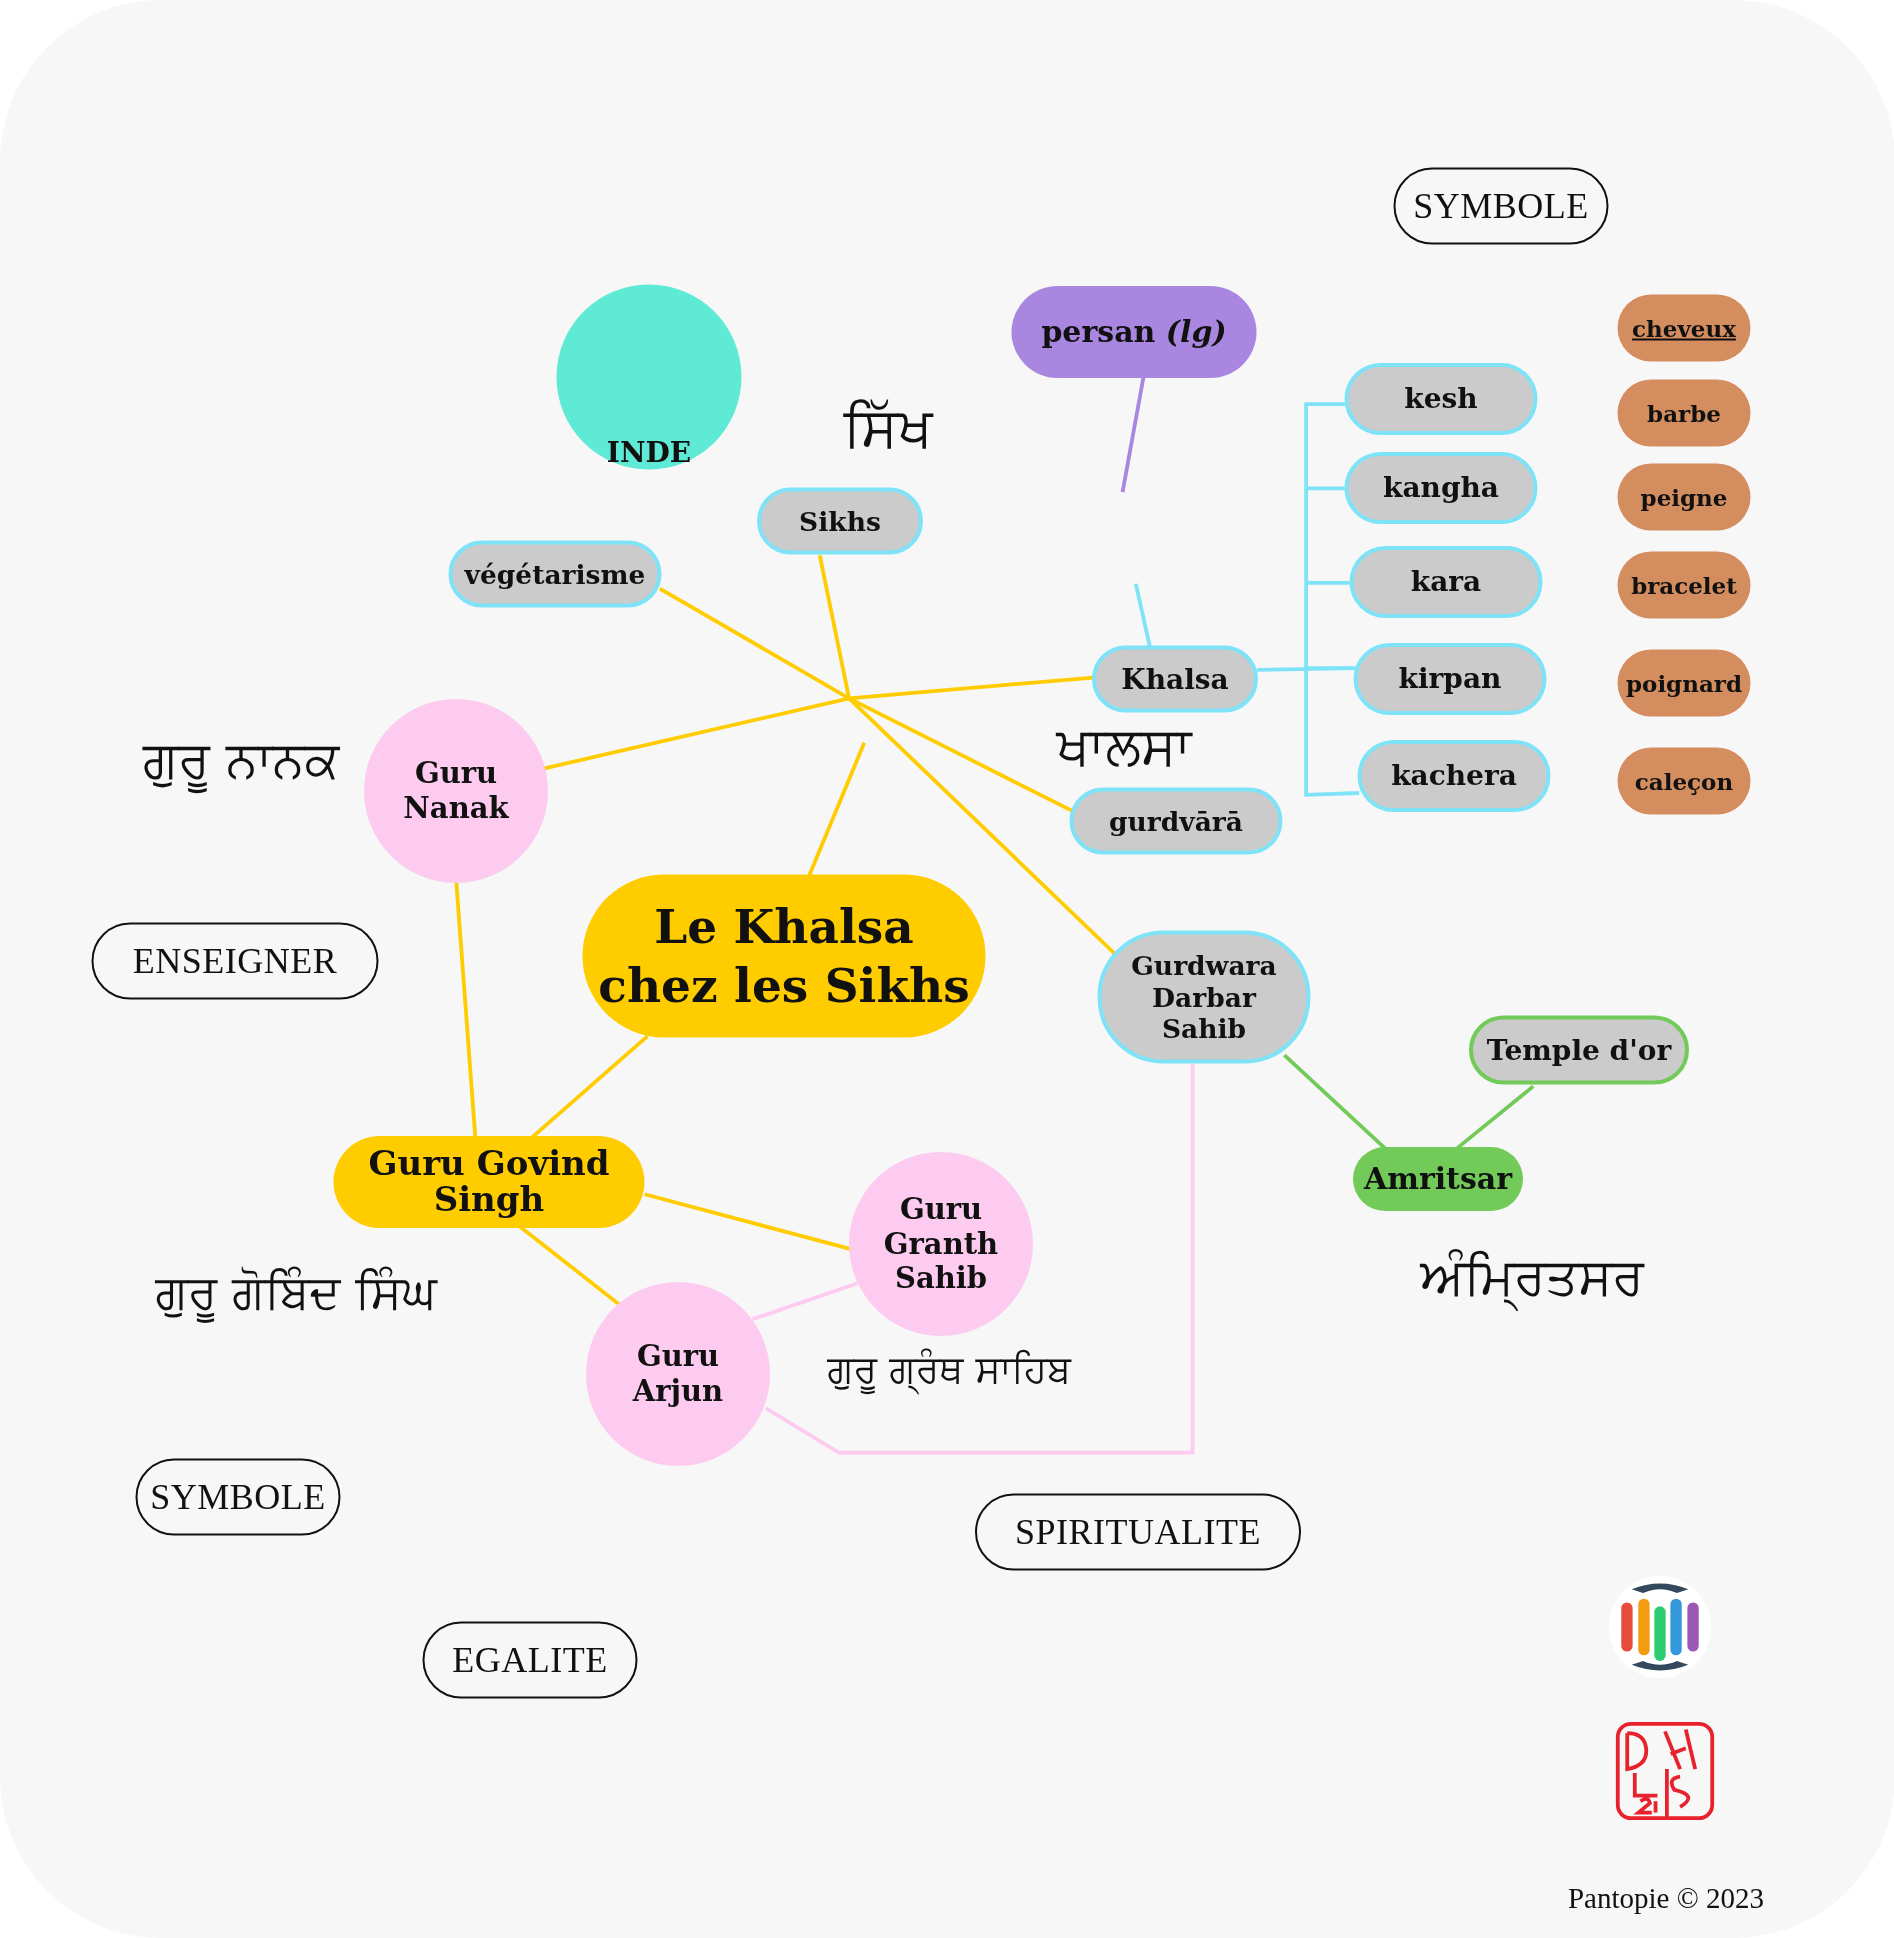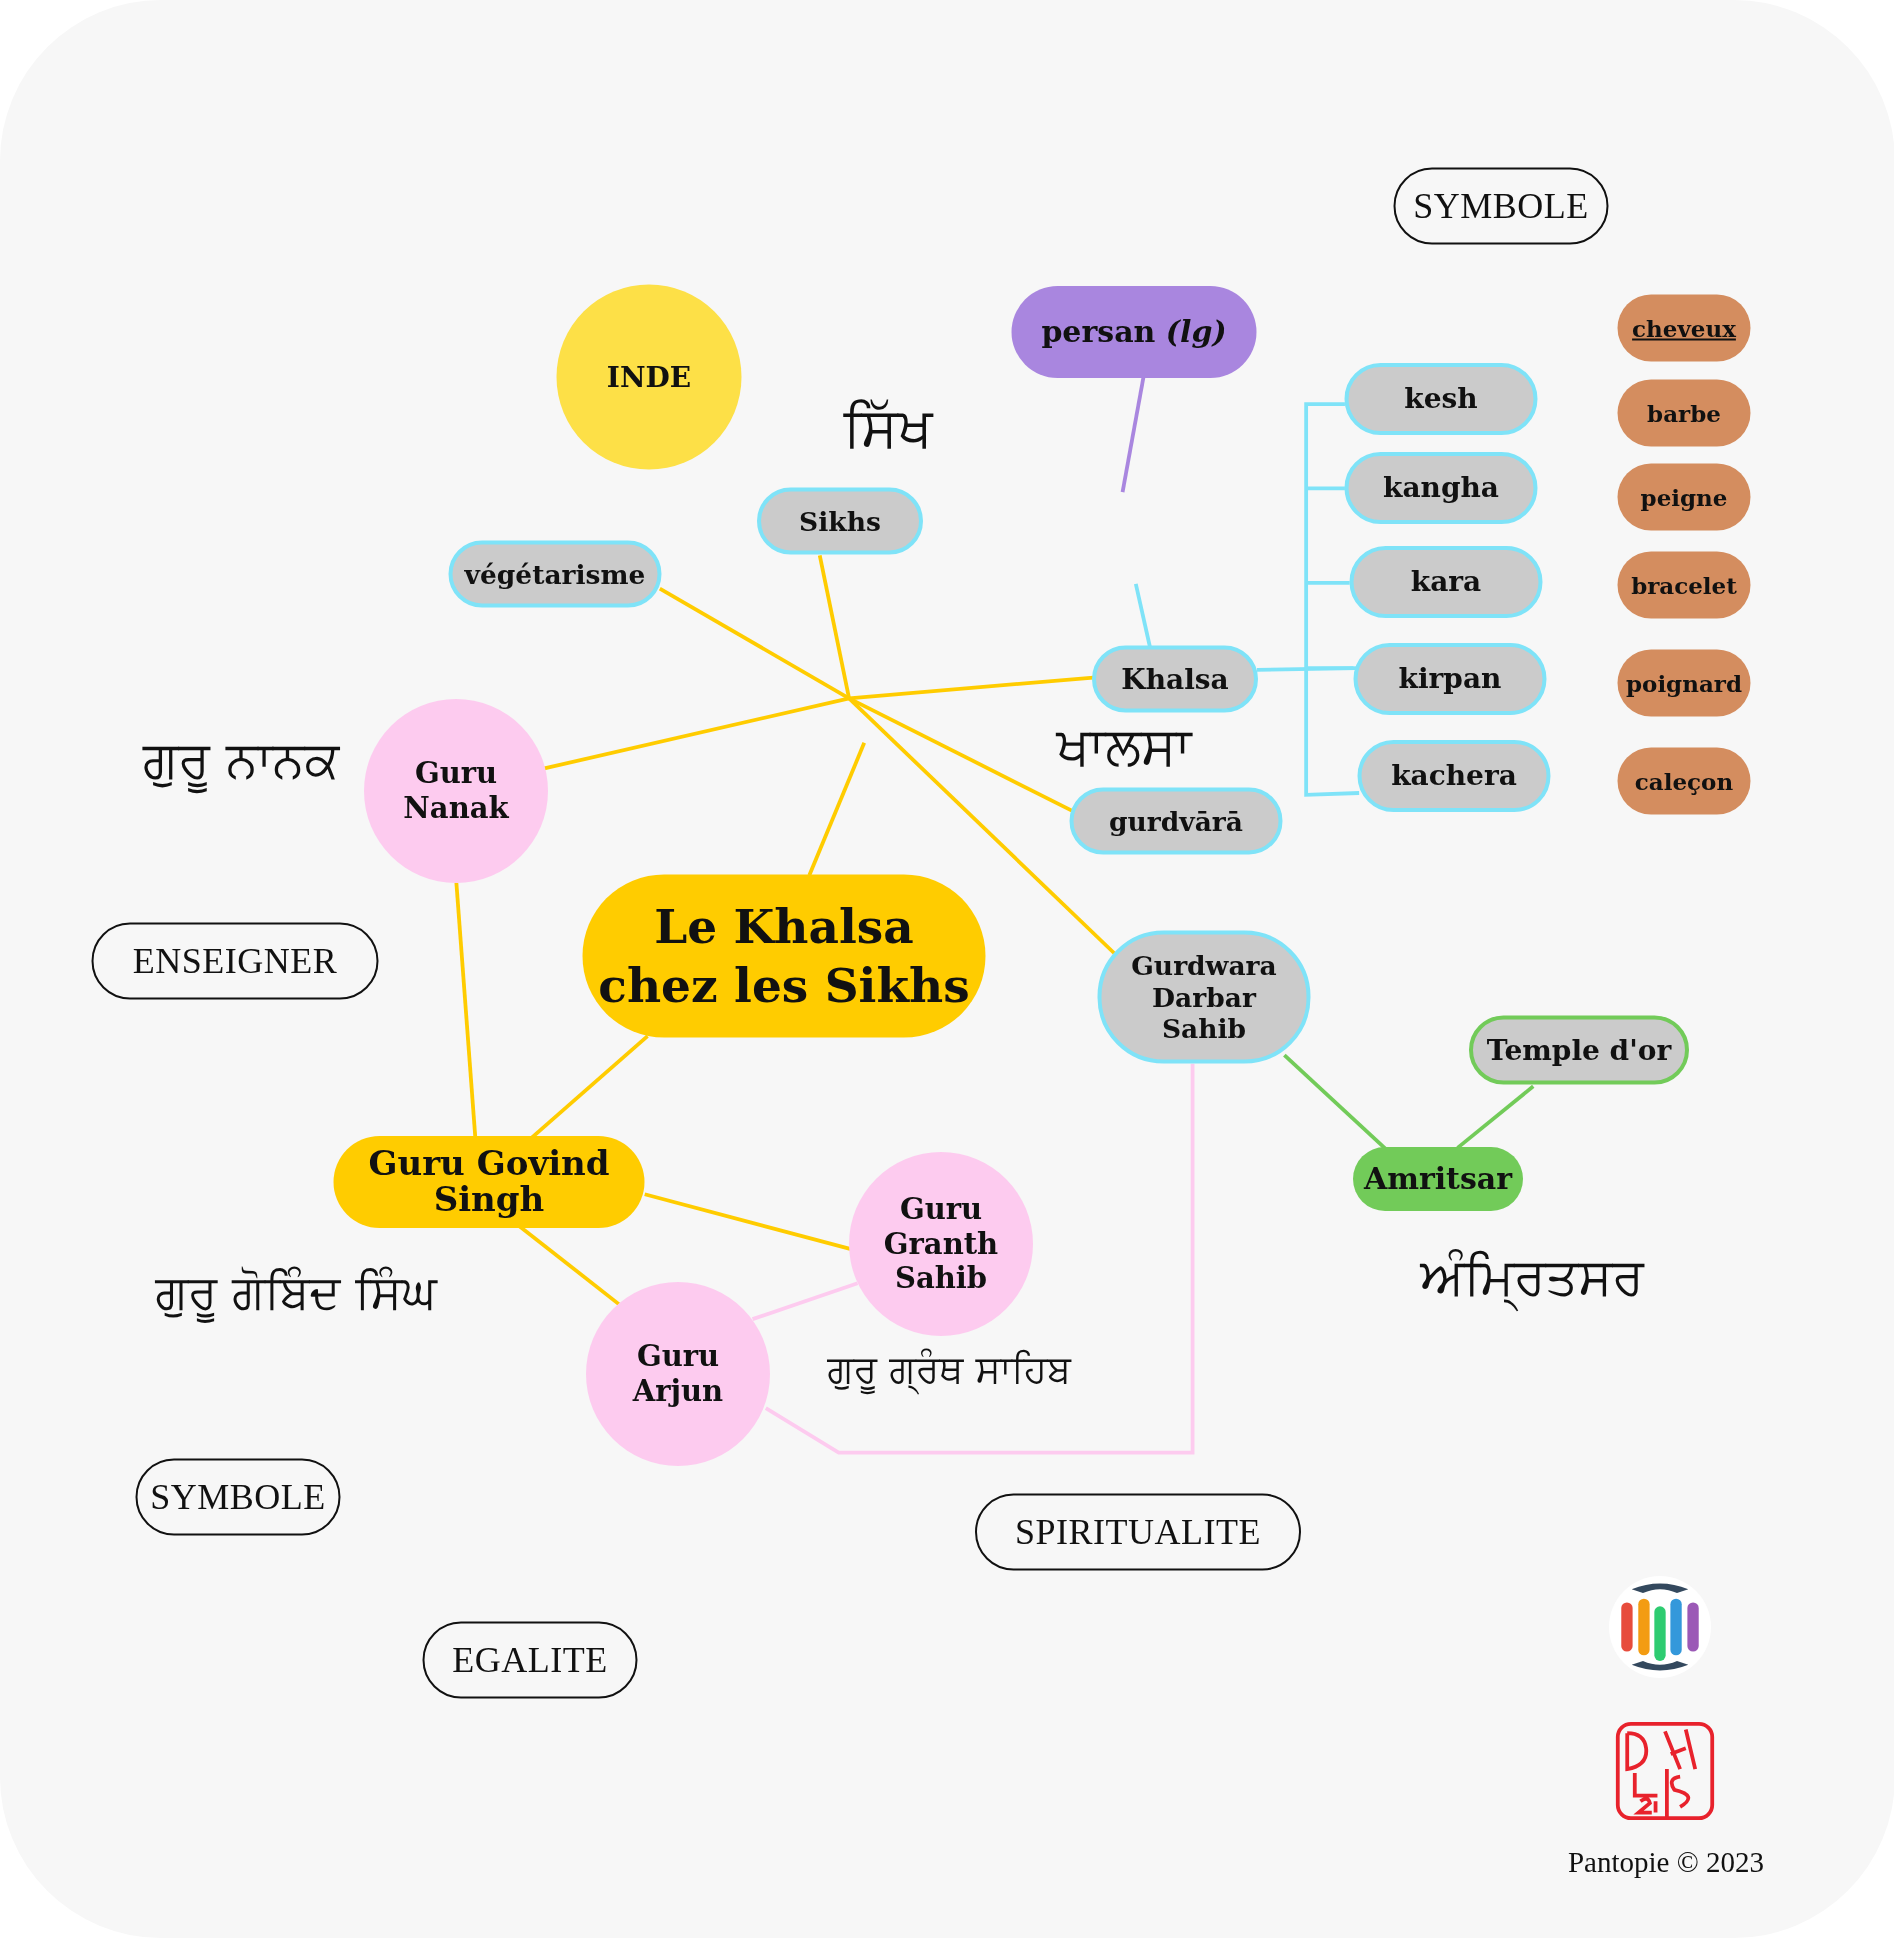--- a/index.html
+++ b/index.html
@@ -10,21 +10,21 @@
   .pill{border-radius:945px;}
   .circle{border-radius:50%;}
   .gray{background:#cbcbcb;border:4.7px solid #7fe3f8;font-size:26.5px;}
   .gold{background:#ffcc00;}
   .pink{background:#fdcbef;font-size:29px;}
   .purple{background:#a986df;font-size:30px;}
   .brown{background:#d48d5f;font-size:23px;}
   .green{background:#72cb59;font-size:30px;}
   .tag{background:transparent;border:2.8px solid #111;font-weight:normal;font-size:36px;font-family:"Liberation Serif",serif;letter-spacing:0.5px;}
   .gurmukhi{position:absolute;transform:translate(-50%,-50%);font-family:"DejaVu Sans",sans-serif;color:#111;white-space:nowrap;}
-  .footer{position:absolute;transform:translate(-50%,-50%);font-family:"Liberation Serif",serif;font-size:29px;color:#111;white-space:nowrap;}
+  .footer{position:absolute;transform:translate(-50%,-50%);font-family:"Liberation Serif",serif;font-size:29px;color:#111;white-space:nowrap;margin-top:36px;}
 </style>
 </head>
 <body>
 
 <div id="canvas">
 
   <svg class="links" viewBox="0 0 2002 2048">
 
     <g stroke="#ffcc00" stroke-width="4" fill="none">
       <line x1="897" y1="738" x2="866" y2="587"></line>
@@ -55,21 +55,21 @@
       <polyline points="1260,1124 1260,1535 886,1535 809,1488"></polyline>
       <line x1="795" y1="1394" x2="906" y2="1356"></line>
     </g>
 
     <g stroke="#72cb59" stroke-width="4" fill="none">
       <line x1="1357" y1="1115" x2="1464" y2="1214"></line>
       <line x1="1540" y1="1213" x2="1620" y2="1148"></line>
     </g>
   </svg>
 
-  <div class="node circle" style="left:649px;top:377px;width:185px;height:185px;background:#fde047;font-size:28px;">
+  <div class="node circle" style="left:649px;top:377px;width:185px;height:185px;background:#5eead4;font-size:28px;align-items:flex-end;">
     <span>INDE</span>
   </div>
 
   <div class="gurmukhi" style="left:888px;top:427px;font-size:55px;">ਸਿੱਖ</div>
 
   <div class="node pill tag" style="left:1501px;top:206px;width:215px;height:77px;">
     <span>SYMBOLE</span>
   </div>
 
   <div class="node pill purple" style="left:1134px;top:332px;width:245px;height:92px;">

